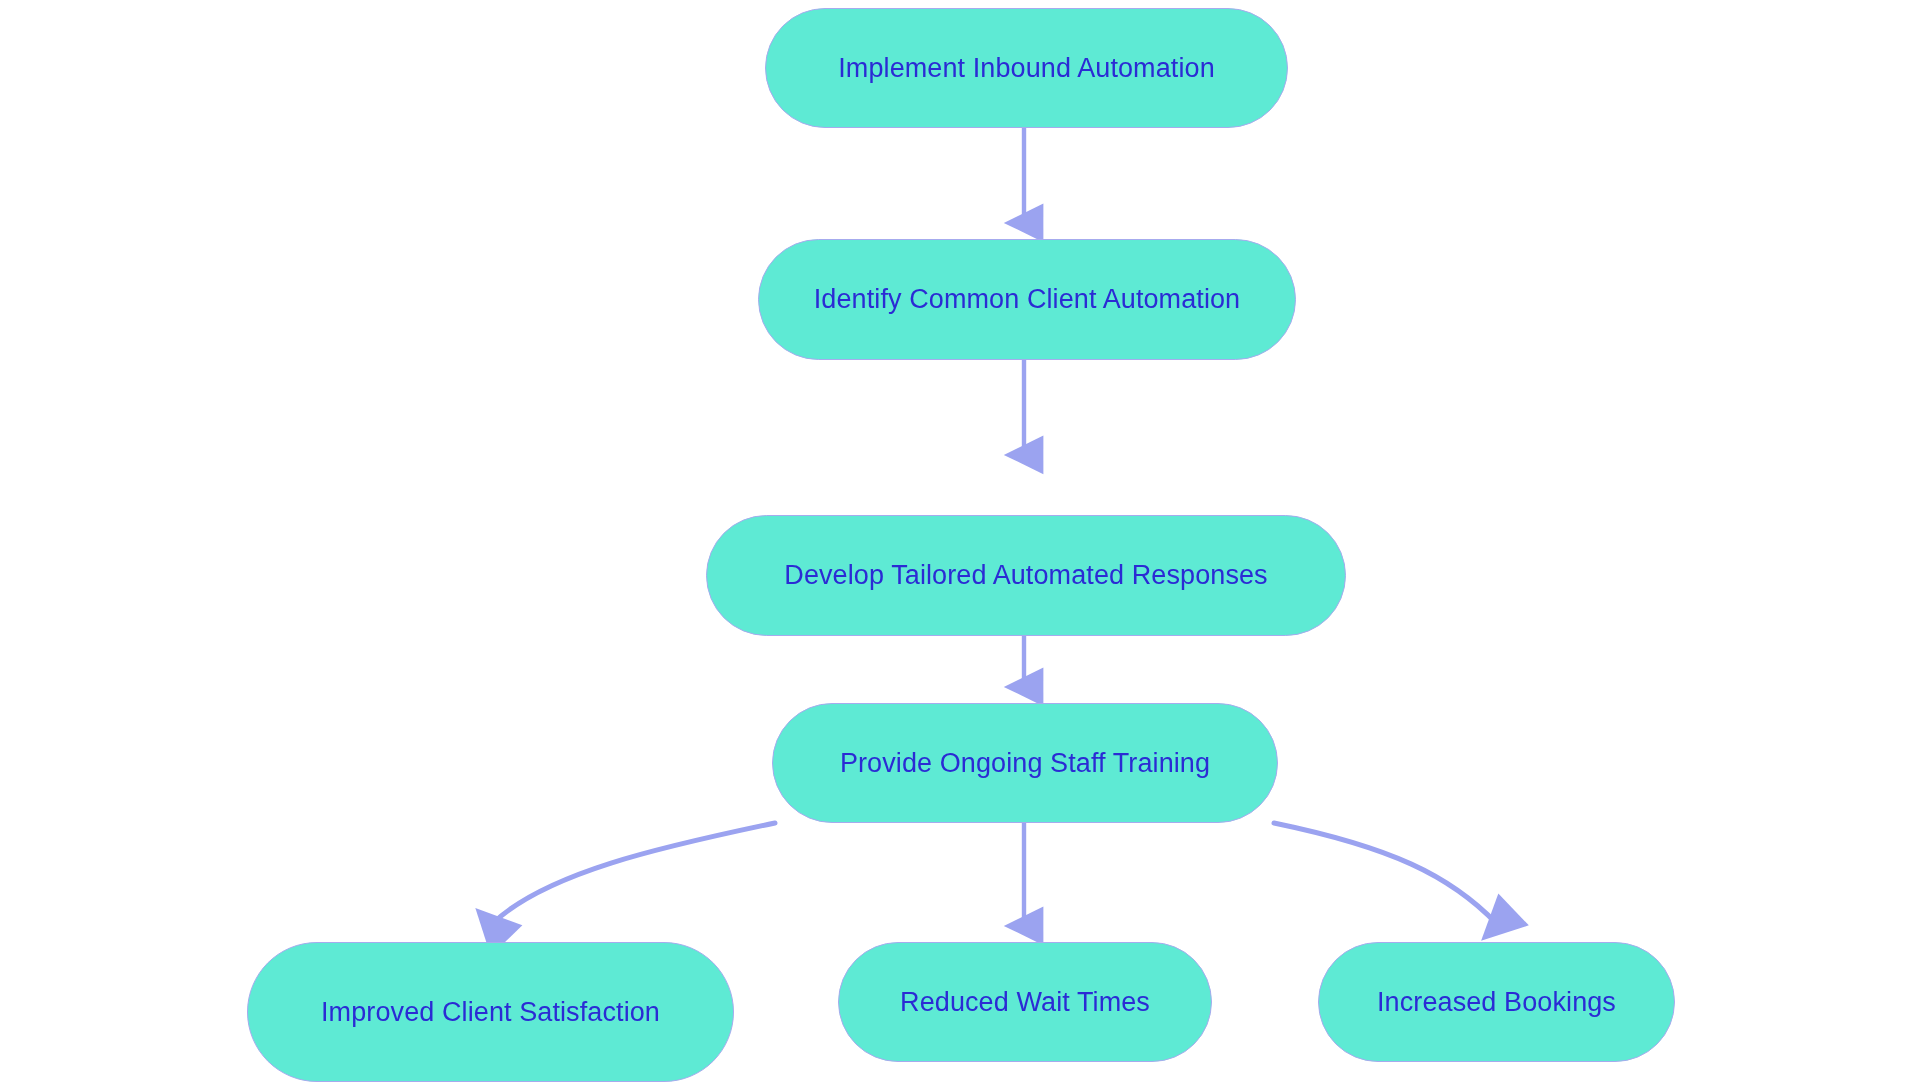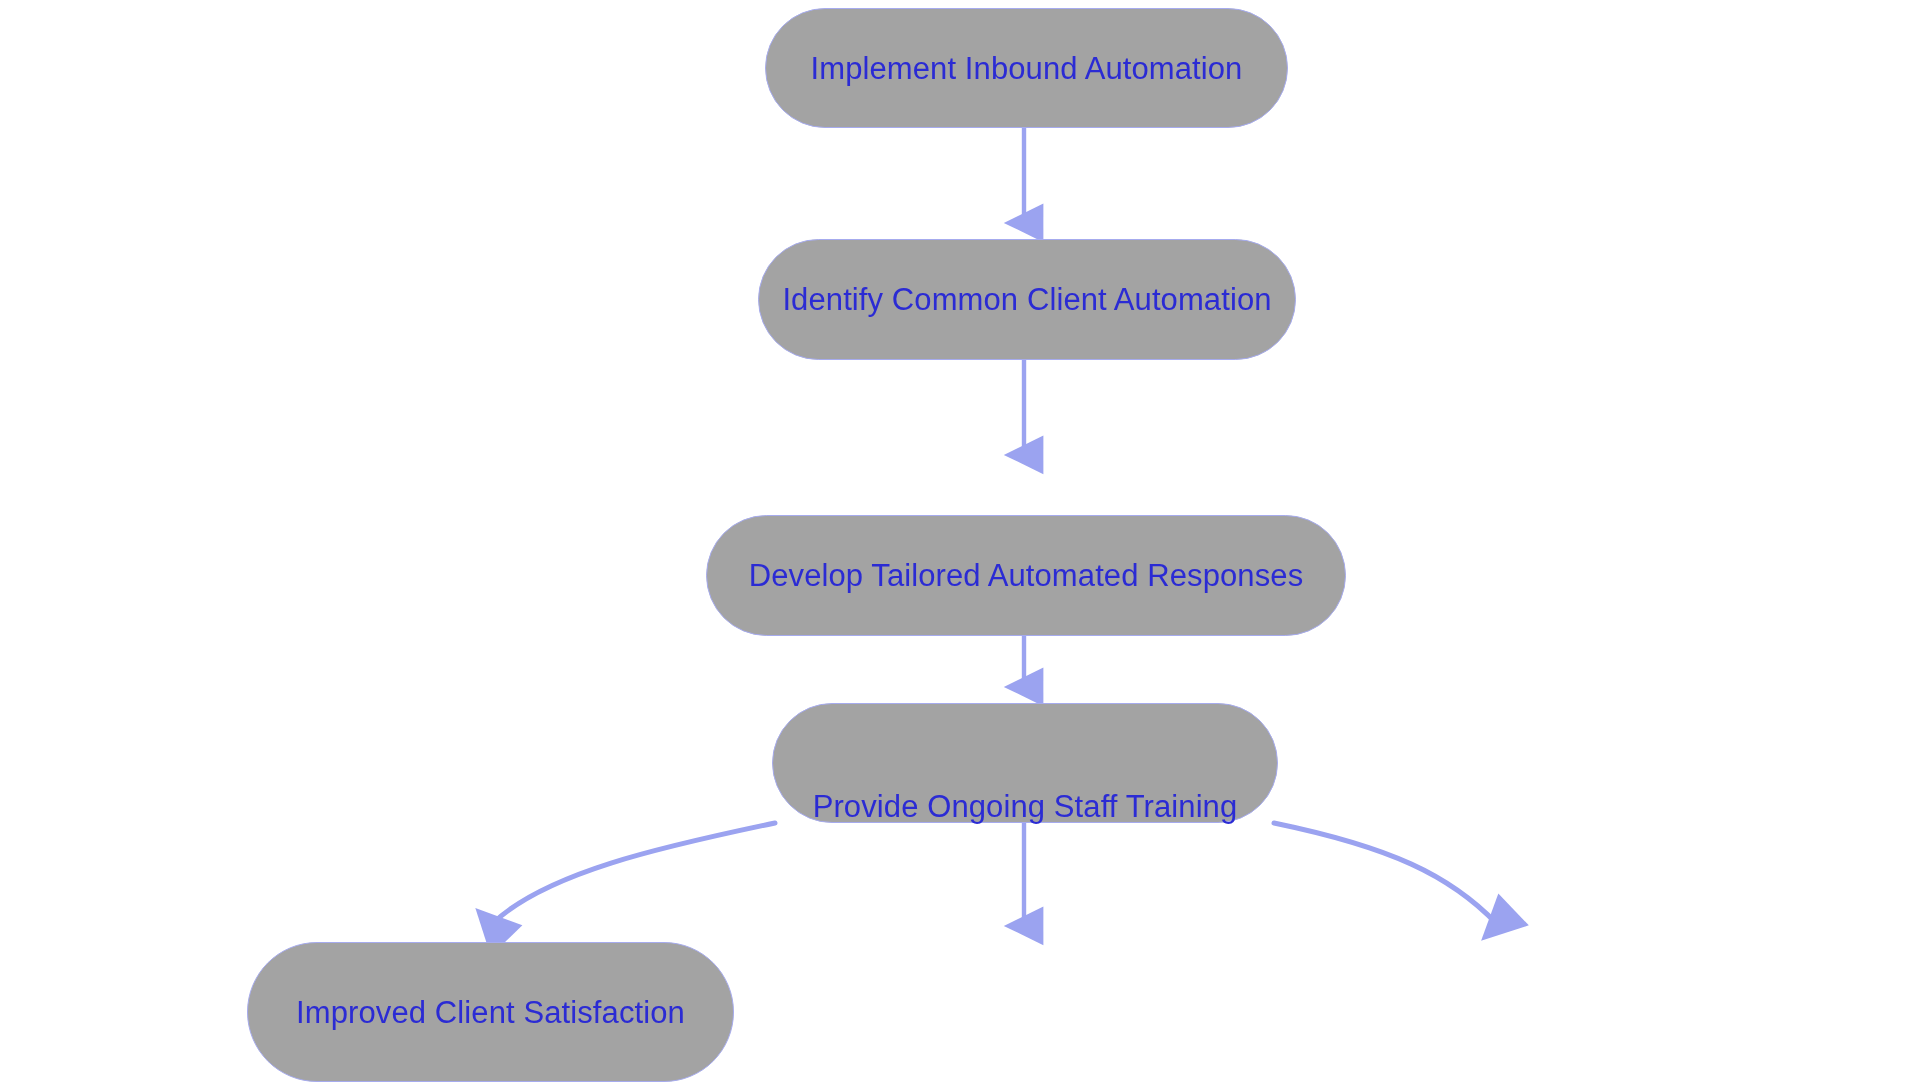--- a/index.html
+++ b/index.html
@@ -26,25 +26,25 @@
     width: 1920px;
     height: 1083px;
     pointer-events: none;
   }
   .node {
     position: absolute;
     box-sizing: border-box;
     display: flex;
     align-items: center;
     justify-content: center;
-    background: #a3a3a3;
+    background: #5eead4;
     border: 1.6px solid #A6ABEE;
     border-radius: 999px;
     color: #2B2BD4;
-    font-size: 31px;
+    font-size: 27px;
     font-weight: 400;
     letter-spacing: 0.1px;
     white-space: nowrap;
     font-family: "Liberation Sans", sans-serif;
   }
   .node-label {
     display: block;
     line-height: 1;
     padding: 0 6px;
   }
@@ -91,23 +91,29 @@
   </div>
 
   <div class="node" style="left:758px; top:239px; width:538px; height:121px;">
     <span class="node-label">Identify Common Client Automation</span>
   </div>
 
   <div class="node" style="left:706px; top:471px; width:640px; height:121px;margin-top:44px;">
     <span class="node-label">Develop Tailored Automated Responses</span>
   </div>
 
-  <div class="node" style="left:772px; top:703px; width:506px; height:120px;align-items:flex-end;">
+  <div class="node" style="left:772px; top:703px; width:506px; height:120px;">
     <span class="node-label">Provide Ongoing Staff Training</span>
   </div>
 
   <div class="node" style="left:247px; top:942px; width:487px; height:140px;">
     <span class="node-label">Improved Client Satisfaction</span>
   </div>
 
+  <div class="node" style="left:838px; top:942px; width:374px; height:120px;">
+    <span class="node-label">Reduced Wait Times</span>
+  </div>
 
+  <div class="node" style="left:1318px; top:942px; width:357px; height:120px;">
+    <span class="node-label">Increased Bookings</span>
+  </div>
 
 </div>
 
 </body></html>

